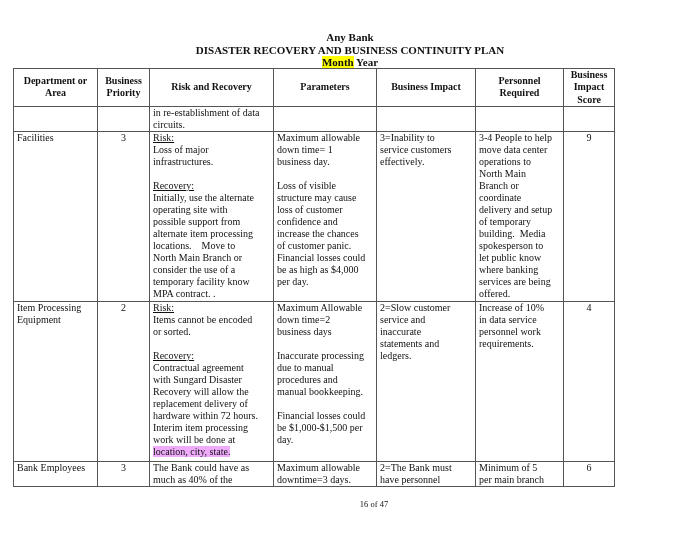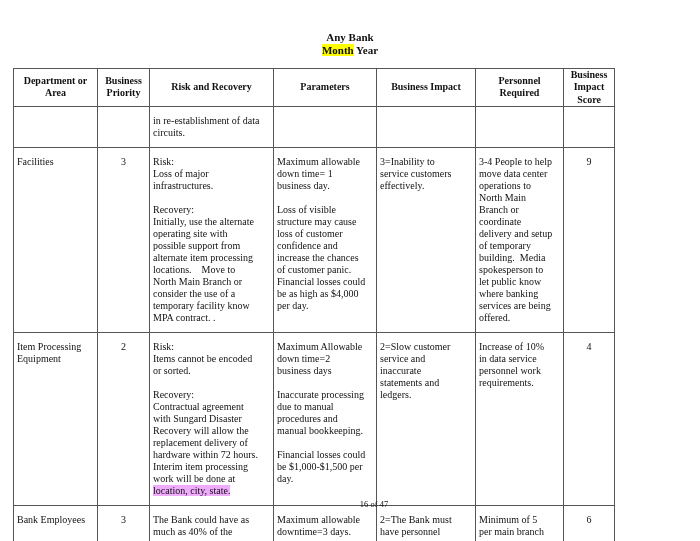--- a/index.html
+++ b/index.html
@@ -15,41 +15,42 @@
   .title-block .hl { background: #ffff00; }
   table.plan {
     position: absolute; left: 13px; top: 68px;
     border-collapse: collapse; table-layout: fixed;
     width: 601px;
     font-size: 10px; line-height: 12px;
   }
   table.plan th, table.plan td {
     border: 1.2px solid #555;
     vertical-align: top;
-    padding: 8px 3px;
+    padding: 0 3px;
   }
   table.plan th {
     font-weight: bold; text-align: center; vertical-align: middle;
     height: 35px; line-height: 12.3px; padding: 0 2px;
   }
   table.plan td.center { text-align: center; }
-  .u { }
+  .u { text-decoration: underline; }
   .hl { background: #f0abfc; }
   .blank { display: block; height: 12px; }
   .ln { display: block; }
   .footer {
     position: absolute; left: 0; top: 499px; width: 700px;
     text-align: center; font-size: 8.5px; margin-left: 24px;
   }
 </style>
 </head>
 <body>
 
 <div class="title-block">
   <div>Any Bank</div>
+  <div>DISASTER RECOVERY AND BUSINESS CONTINUITY PLAN</div>
   <div><span class="hl">Month</span> <span>Year</span></div>
 </div>
 
 <table class="plan">
   <colgroup>
     <col style="width:84px">
     <col style="width:52px">
     <col style="width:124px">
     <col style="width:103px">
     <col style="width:99px">

